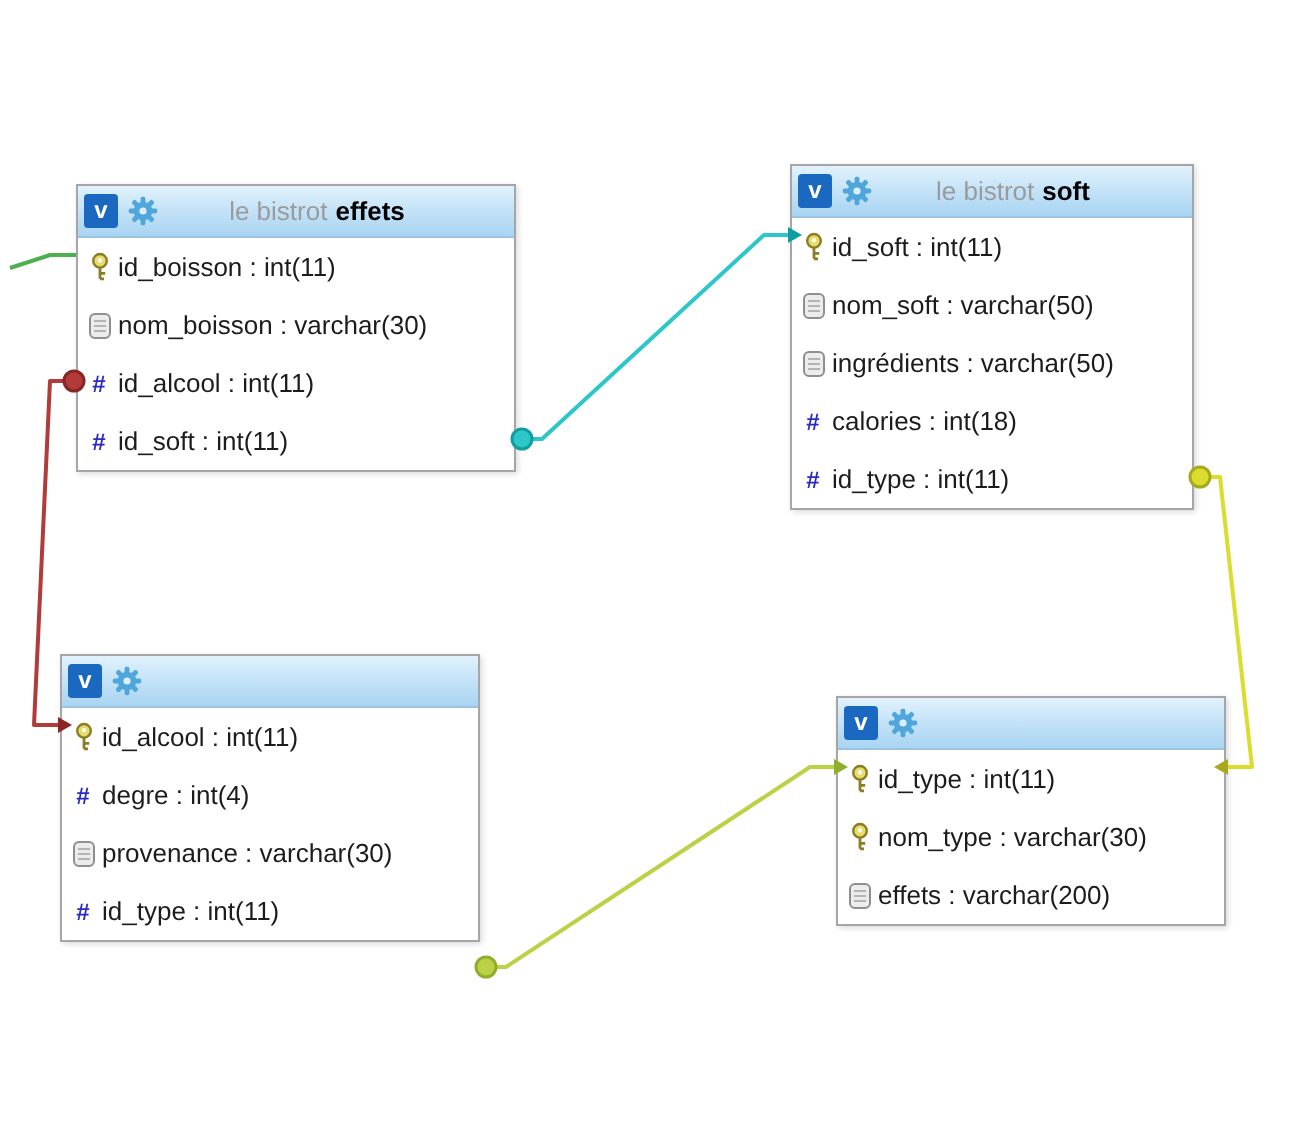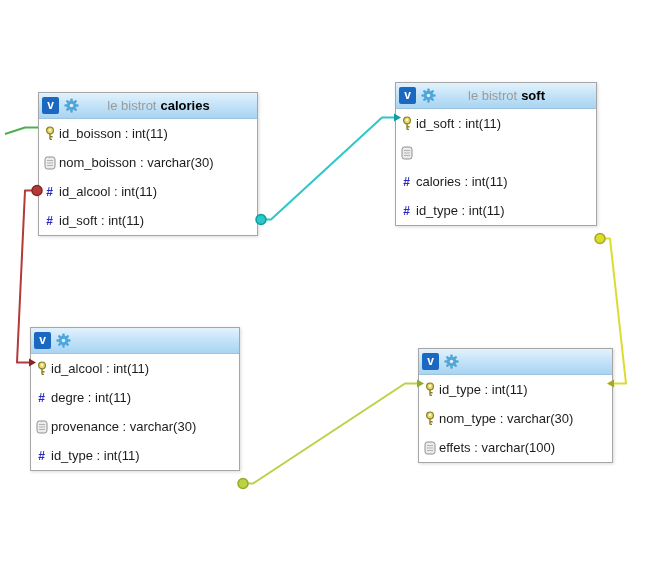--- a/index.html
+++ b/index.html
@@ -46,21 +46,21 @@
         <svg width="15" height="15" viewBox="0 0 20 20" class="gear">
           <g fill="#4fa6db">
             <rect x="8.4" y="0.5" width="3.2" height="19" rx="1.2" transform="rotate(0 10 10)"></rect>
             <rect x="8.4" y="0.5" width="3.2" height="19" rx="1.2" transform="rotate(45 10 10)"></rect>
             <rect x="8.4" y="0.5" width="3.2" height="19" rx="1.2" transform="rotate(90 10 10)"></rect>
             <rect x="8.4" y="0.5" width="3.2" height="19" rx="1.2" transform="rotate(135 10 10)"></rect>
           </g>
           <circle cx="10" cy="10" r="6.2" fill="#4fa6db"></circle>
           <circle cx="10" cy="10" r="2.4" fill="#ddeefb"></circle>
         </svg>
-        <span class="db-title"><span class="prefix">le bistrot</span><span class="tname">calories</span></span>
+        <span class="db-title"><span class="prefix">le bistrot</span><span class="tname">effets</span></span>
       </div>
       <div class="db-row">
         <span class="col-icon">
           <svg width="12" height="15" viewBox="0 0 12 15">
             <circle cx="6" cy="4.4" r="3.4" fill="#e6dc6d" stroke="#8a7d22" stroke-width="1.2"></circle>
             <circle cx="6" cy="4.1" r="1.1" fill="#fffdf0"></circle>
             <path d="M6 7.8 L6 13.4 M6 10.7 L8.6 10.7 M6 13.4 L8 13.4" stroke="#8a7d22" stroke-width="1.4" fill="none"></path>
           </svg>
         </span>
         <span class="col-label">id_boisson : int(11)</span>
@@ -112,26 +112,36 @@
         </span>
         <span class="col-label">id_soft : int(11)</span>
       </div>
       <div class="db-row">
         <span class="col-icon">
           <svg width="12" height="14" viewBox="0 0 12 14">
             <rect x="1" y="1" width="10" height="12" rx="2.5" fill="#ececec" stroke="#8f8f8f" stroke-width="1"></rect>
             <path d="M3 4.5h6 M3 7h6 M3 9.5h6" stroke="#b3b3b3" stroke-width="1" fill="none"></path>
           </svg>
         </span>
-      </div>
-      <div class="db-row">
-        <span class="col-icon">
-          <span class="hash">#</span>
-        </span>
-        <span class="col-label">calories : int(11)</span>
+        <span class="col-label">nom_soft : varchar(50)</span>
+      </div>
+      <div class="db-row">
+        <span class="col-icon">
+          <svg width="12" height="14" viewBox="0 0 12 14">
+            <rect x="1" y="1" width="10" height="12" rx="2.5" fill="#ececec" stroke="#8f8f8f" stroke-width="1"></rect>
+            <path d="M3 4.5h6 M3 7h6 M3 9.5h6" stroke="#b3b3b3" stroke-width="1" fill="none"></path>
+          </svg>
+        </span>
+        <span class="col-label">ingrédients : varchar(50)</span>
+      </div>
+      <div class="db-row">
+        <span class="col-icon">
+          <span class="hash">#</span>
+        </span>
+        <span class="col-label">calories : int(18)</span>
       </div>
       <div class="db-row">
         <span class="col-icon">
           <span class="hash">#</span>
         </span>
         <span class="col-label">id_type : int(11)</span>
       </div>
     </div>
     <div class="db-table" style="left: 30px; top: 327px; width: 210px;">
       <div class="db-header">
@@ -154,21 +164,21 @@
             <circle cx="6" cy="4.1" r="1.1" fill="#fffdf0"></circle>
             <path d="M6 7.8 L6 13.4 M6 10.7 L8.6 10.7 M6 13.4 L8 13.4" stroke="#8a7d22" stroke-width="1.4" fill="none"></path>
           </svg>
         </span>
         <span class="col-label">id_alcool : int(11)</span>
       </div>
       <div class="db-row">
         <span class="col-icon">
           <span class="hash">#</span>
         </span>
-        <span class="col-label">degre : int(11)</span>
+        <span class="col-label">degre : int(4)</span>
       </div>
       <div class="db-row">
         <span class="col-icon">
           <svg width="12" height="14" viewBox="0 0 12 14">
             <rect x="1" y="1" width="10" height="12" rx="2.5" fill="#ececec" stroke="#8f8f8f" stroke-width="1"></rect>
             <path d="M3 4.5h6 M3 7h6 M3 9.5h6" stroke="#b3b3b3" stroke-width="1" fill="none"></path>
           </svg>
         </span>
         <span class="col-label">provenance : varchar(30)</span>
       </div>
@@ -213,21 +223,21 @@
         </span>
         <span class="col-label">nom_type : varchar(30)</span>
       </div>
       <div class="db-row">
         <span class="col-icon">
           <svg width="12" height="14" viewBox="0 0 12 14">
             <rect x="1" y="1" width="10" height="12" rx="2.5" fill="#ececec" stroke="#8f8f8f" stroke-width="1"></rect>
             <path d="M3 4.5h6 M3 7h6 M3 9.5h6" stroke="#b3b3b3" stroke-width="1" fill="none"></path>
           </svg>
         </span>
-        <span class="col-label">effets : varchar(100)</span>
+        <span class="col-label">effets : varchar(200)</span>
       </div>
     </div>
     <svg id="relations" width="655" height="566">
       <path d="M5,134 L25,127.5 L38,127.5" fill="none" stroke="#4cb050" stroke-width="2" stroke-linejoin="round"></path>
       <path d="M38,190.5 L25,190.5 L17,362.5 L30,362.5" fill="none" stroke="#b23a39" stroke-width="2" stroke-linejoin="round"></path>
       <circle cx="37" cy="190.5" r="5" fill="#b23a39" stroke="#8c2424" stroke-width="1.5"></circle>
       <polygon points="36,362.5 29,358.5 29,366.5" fill="#8c2424"></polygon>
       <path d="M258,219.5 L271,219.5 L382,117.5 L395,117.5" fill="none" stroke="#2dc6c9" stroke-width="2" stroke-linejoin="round"></path>
       <circle cx="261" cy="219.5" r="5" fill="#2dc6c9" stroke="#0f9ea0" stroke-width="1.5"></circle>
       <polygon points="401,117.5 394,113.5 394,121.5" fill="#0f9ea0"></polygon>

